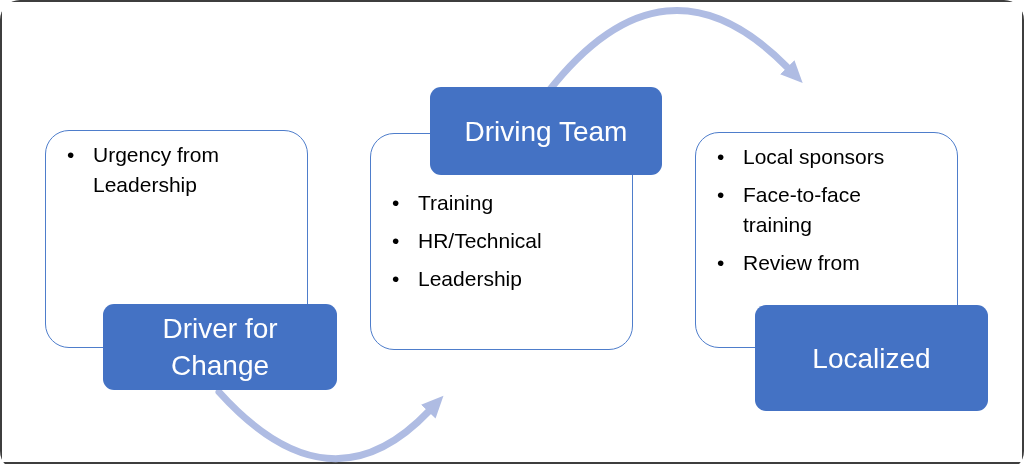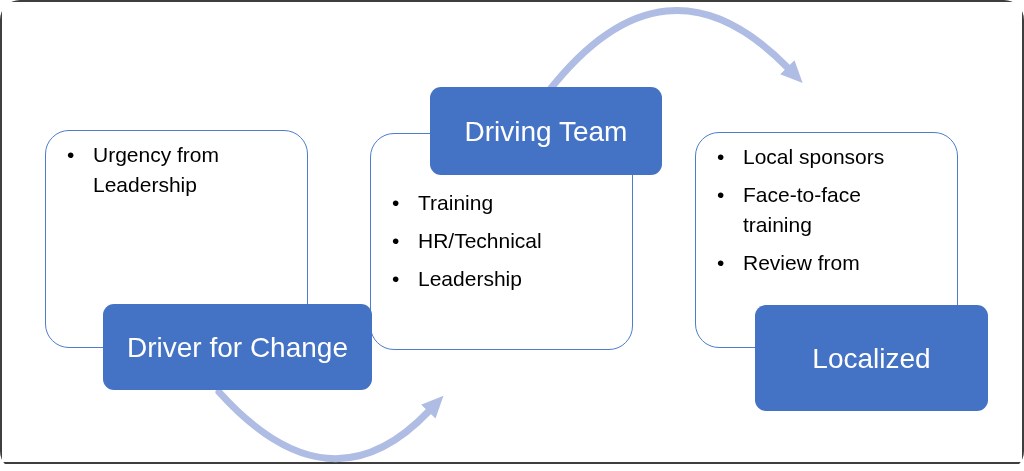--- a/index.html
+++ b/index.html
@@ -67,21 +67,21 @@
     display: flex;
     align-items: center;
     justify-content: center;
     text-align: center;
     font-size: 28px;
     line-height: 37px;
     z-index: 3;
     padding: 0 20px;
   }
   .label-driving   { left: 430px; top: 87px;  width: 232px; height: 88px; }
-  .label-driver    { left: 103px; top: 304px; width: 269px; height: 86px; }
+  .label-driver    { left: 103px; top: 304px; width: 234px; height: 86px; }
   .label-localized { left: 755px; top: 305px; width: 233px; height: 106px; }
 </style>
 </head>
 <body>
 
 <div id="stage">
 
   <div class="frame"></div>
 
   <svg class="arrows" width="1024" height="471" viewBox="0 0 1024 471">

